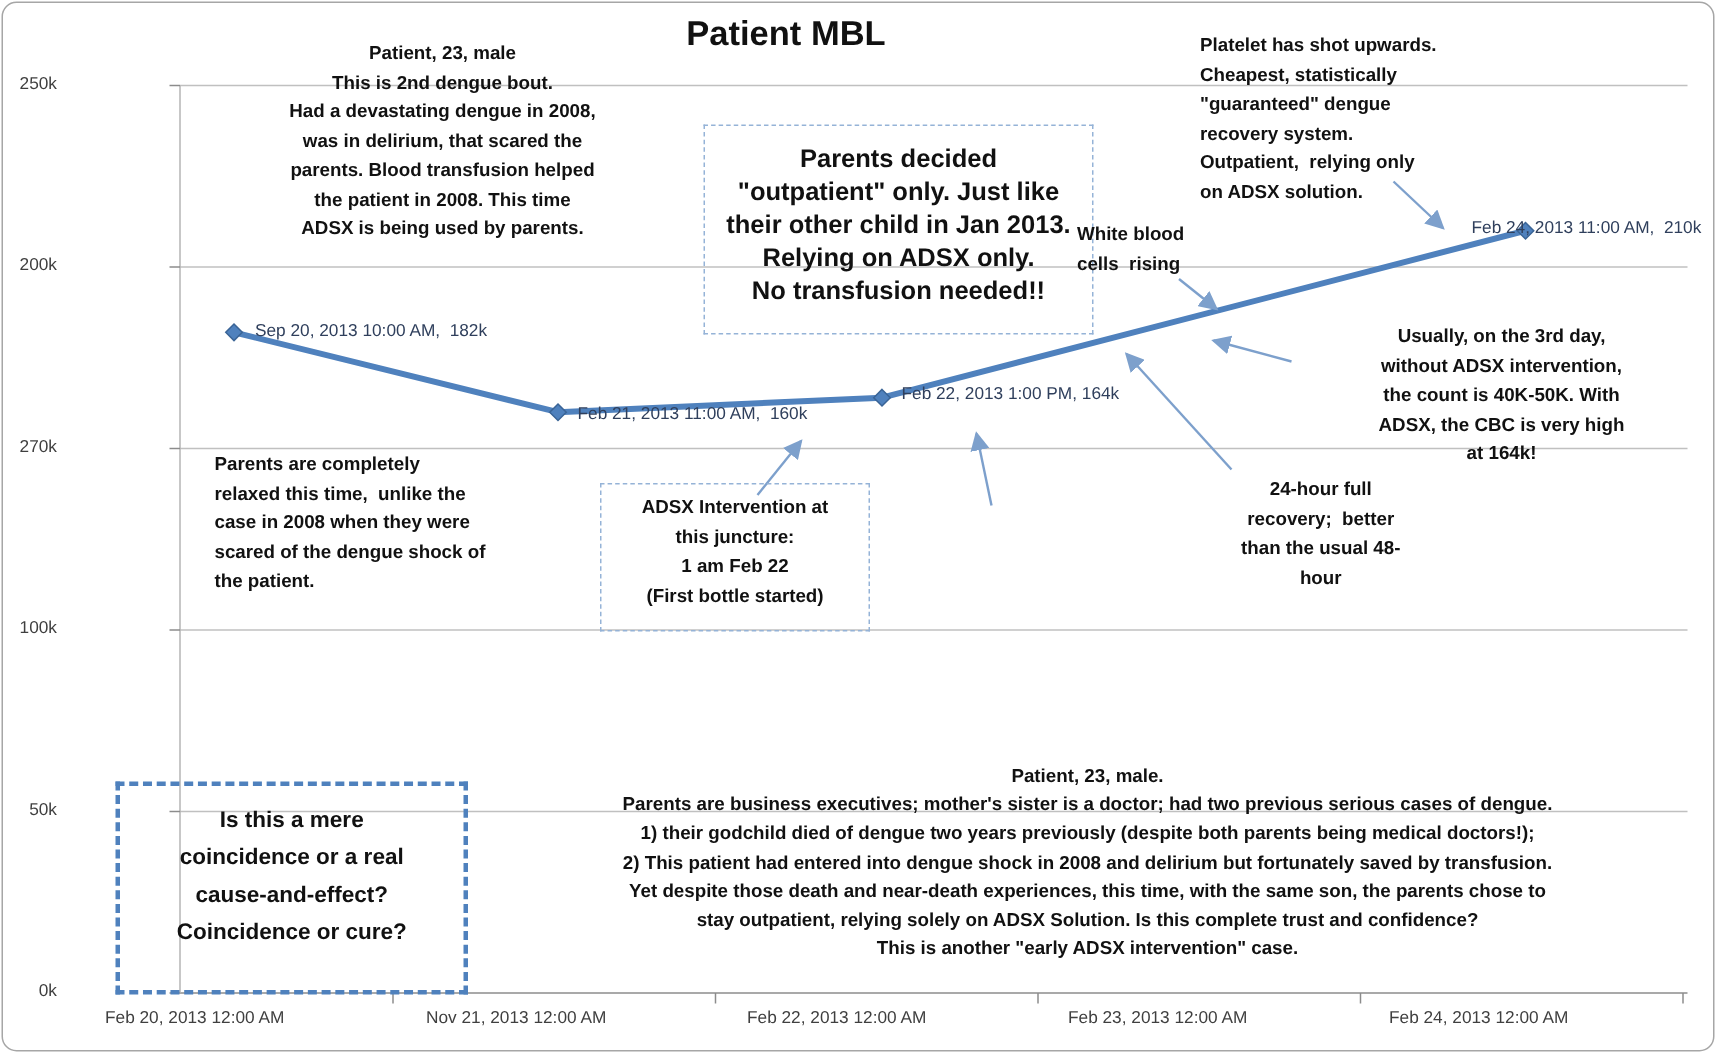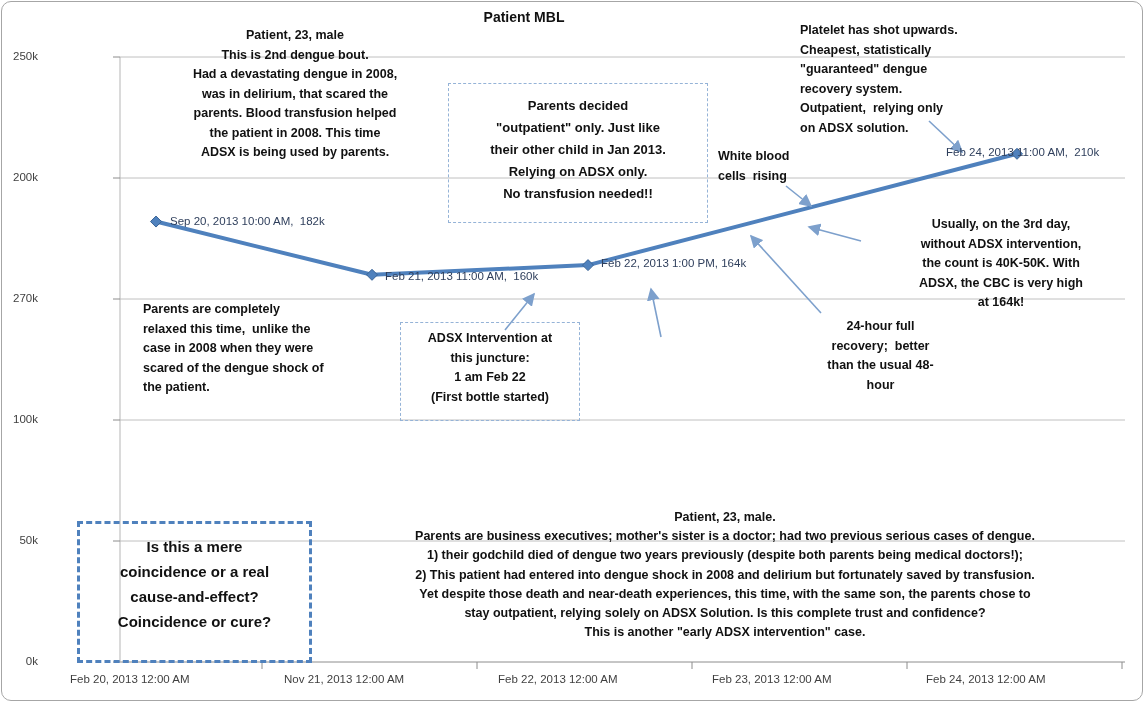--- a/index.html
+++ b/index.html
@@ -6,21 +6,21 @@
   body{width:1144px;height:702px;position:relative;overflow:hidden;
        font-family:"Liberation Sans","DejaVu Sans",sans-serif;}
   #chart-frame{position:absolute;left:1px;top:1px;width:1140px;height:698px;
        border:1px solid #a6a6a6;border-radius:10px;background:#fff;}
   .anno{position:absolute;white-space:pre;font-weight:bold;color:#111;
         font-size:12.5px;line-height:19.5px;z-index:6;}
   .anno.center{text-align:center;}
   .dashed-box{position:absolute;border:1px dashed #95b3d7;z-index:5;
         text-align:center;font-weight:bold;color:#111;white-space:pre;}
   #title{position:absolute;left:0;top:9px;width:1048px;text-align:center;
-        font-size:14px;font-weight:bold;color:#111;z-index:7;}
+        font-size:23px;font-weight:bold;color:#111;z-index:7;}
   .ytick{position:absolute;width:38px;text-align:right;font-size:11.5px;
         color:#3f3f3f;z-index:4;}
   .xtick{position:absolute;width:170px;font-size:11.5px;
         color:#3f3f3f;top:673px;z-index:4;}
   .dlabel{position:absolute;font-size:11.5px;color:#2f3f5c;white-space:pre;z-index:4;}
   #svg-layer{position:absolute;left:0;top:0;z-index:3;}
   #grid-layer{position:absolute;left:0;top:0;z-index:1;}
 </style>
 </head>
 <body>
@@ -82,21 +82,21 @@
     <line x1="861" y1="241" x2="809" y2="227" marker-end="url(#ah)"></line>
     <line x1="821" y1="313" x2="751" y2="236" marker-end="url(#ah)"></line>
     <line x1="505" y1="330" x2="534" y2="294" marker-end="url(#ah)"></line>
     <line x1="661" y1="337" x2="651" y2="289" marker-end="url(#ah)"></line>
   </g>
 </svg>
 
 <div class="dlabel" style="left:170px;top:215px;">Sep 20, 2013 10:00 AM,  182k</div>
 <div class="dlabel" style="left:385px;top:270px;">Feb 21, 2013 11:00 AM,  160k</div>
 <div class="dlabel" style="left:601px;top:257px;">Feb 22, 2013 1:00 PM, 164k</div>
-<div class="dlabel" style="left:946px;top:146px;text-align:center;">Feb 24, 2013 11:00 AM,  210k</div>
+<div class="dlabel" style="left:981px;top:146px;text-align:center;">Feb 24, 2013 11:00 AM,  210k</div>
 
 <div class="anno center" style="left:160px;top:26px;width:270px;">Patient, 23, male
 This is 2nd dengue bout.
 Had a devastating dengue in 2008,
 was in delirium, that scared the
 parents. Blood transfusion helped
 the patient in 2008. This time
 ADSX is being used by parents.</div>
 
 <div class="anno" style="left:800px;top:21px;">Platelet has shot upwards.
@@ -129,22 +129,22 @@
 <div class="anno center" style="left:598px;top:336px;width:212px;"></div>
 
 <div class="anno center" style="left:330px;top:508px;width:790px;line-height:19.2px;">Patient, 23, male.
 Parents are business executives; mother's sister is a doctor; had two previous serious cases of dengue.
 1) their godchild died of dengue two years previously (despite both parents being medical doctors!);
 2) This patient had entered into dengue shock in 2008 and delirium but fortunately saved by transfusion.
 Yet despite those death and near-death experiences, this time, with the same son, the parents chose to
 stay outpatient, relying solely on ADSX Solution. Is this complete trust and confidence?
 This is another "early ADSX intervention" case.</div>
 
-<div class="dashed-box" style="left:448px;top:83px;width:258px;height:127px;
-     font-size:13px;line-height:22px;padding-top:11px;">Parents decided
+<div class="dashed-box" style="left:469px;top:83px;width:258px;height:127px;
+     font-size:17px;line-height:22px;padding-top:11px;">Parents decided
 "outpatient" only. Just like
 their other child in Jan 2013.
 Relying on ADSX only.
 No transfusion needed!!</div>
 
 <div class="dashed-box" style="left:400px;top:322px;width:178px;height:91px;
      font-size:12.5px;line-height:19.5px;padding-top:6px;">ADSX Intervention at
 this juncture:
 1 am Feb 22
 (First bottle started)</div>

